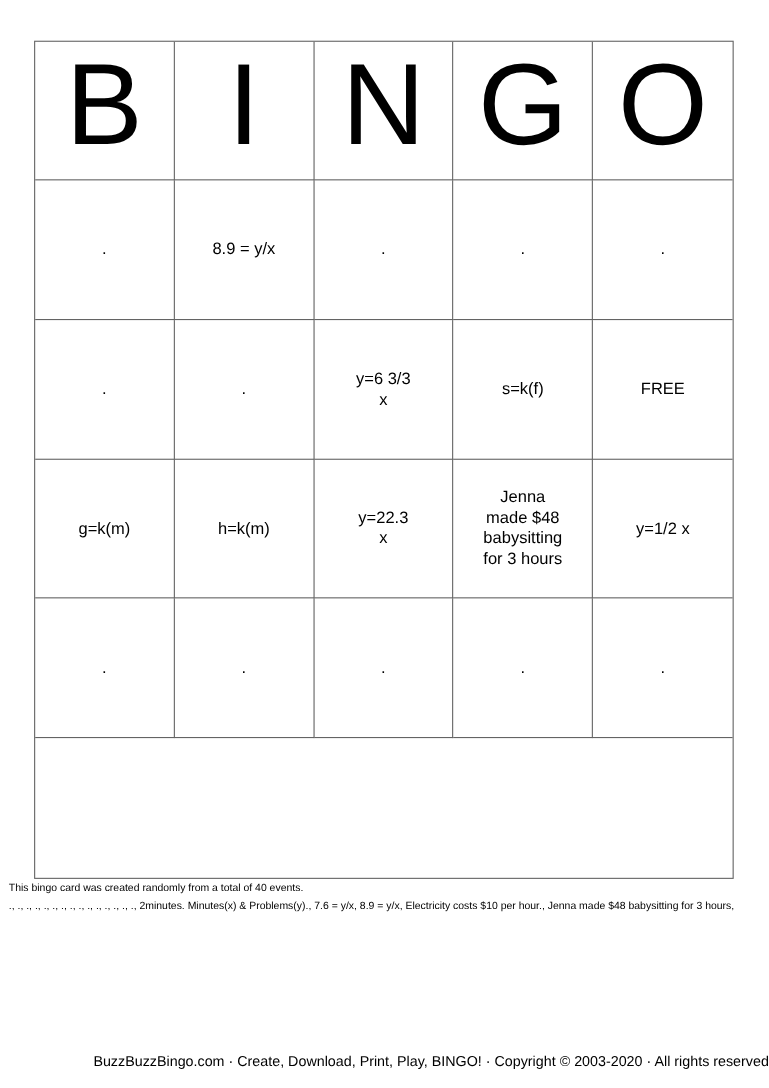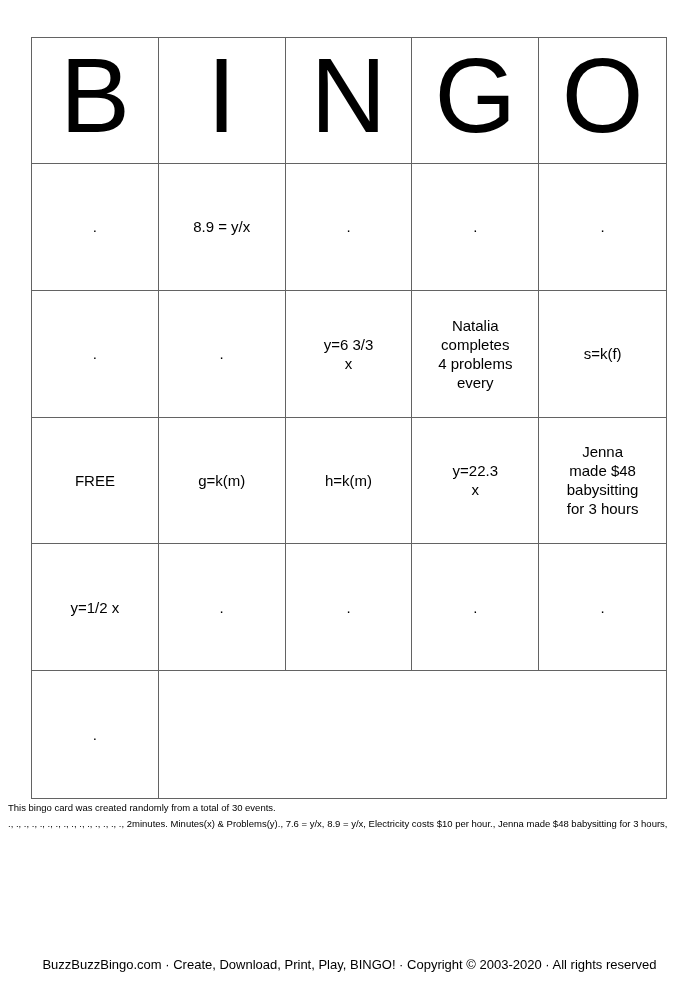--- a/index.html
+++ b/index.html
@@ -56,21 +56,21 @@
     font-size: 9.5px;
     line-height: 15.5px;
     white-space: nowrap;
   }
 
   
   .bottom-bar {
     position: absolute;
     left: 0; top: 957px;
     width: 699px;
-    text-align: center;
+    text-align: right;
     font-size: 13px;
   }
 </style>
 </head>
 <body>
 
 <div class="page">
 
   <div class="card">
 
@@ -84,24 +84,20 @@
     <div class="cell">8.9 = y/x</div>
     <div class="cell">.</div>
     <div class="cell">.</div>
 
     <div class="cell">.</div>
     <div class="cell">.</div>
     <div class="cell">.</div>
     <div class="cell">y=6 3/3
 x</div>
 
-    <div class="cell">Natalia
-completes
-4 problems
-every</div>
     <div class="cell">s=k(f)</div>
     <div class="cell">FREE</div>
     <div class="cell">g=k(m)</div>
     <div class="cell">h=k(m)</div>
 
     <div class="cell">y=22.3
 x</div>
     <div class="cell">Jenna
 made $48
 babysitting
@@ -109,19 +105,19 @@
     <div class="cell">y=1/2 x</div>
     <div class="cell">.</div>
 
     <div class="cell">.</div>
     <div class="cell">.</div>
     <div class="cell">.</div>
     <div class="cell">.</div>
   </div>
 
   <div class="footer">
-    <div>This bingo card was created randomly from a total of 30 events.</div>
+    <div>This bingo card was created randomly from a total of 40 events.</div>
     <div>., ., ., ., ., ., ., ., ., ., ., ., ., ., ., 2minutes. Minutes(x) &amp; Problems(y)., 7.6 = y/x, 8.9 = y/x, Electricity costs $10 per hour., Jenna made $48 babysitting for 3 hours,</div>
   </div>
 
   <div class="bottom-bar">BuzzBuzzBingo.com · Create, Download, Print, Play, BINGO! · Copyright © 2003-2020 · All rights reserved</div>
 
 </div>
 
 </body></html>

